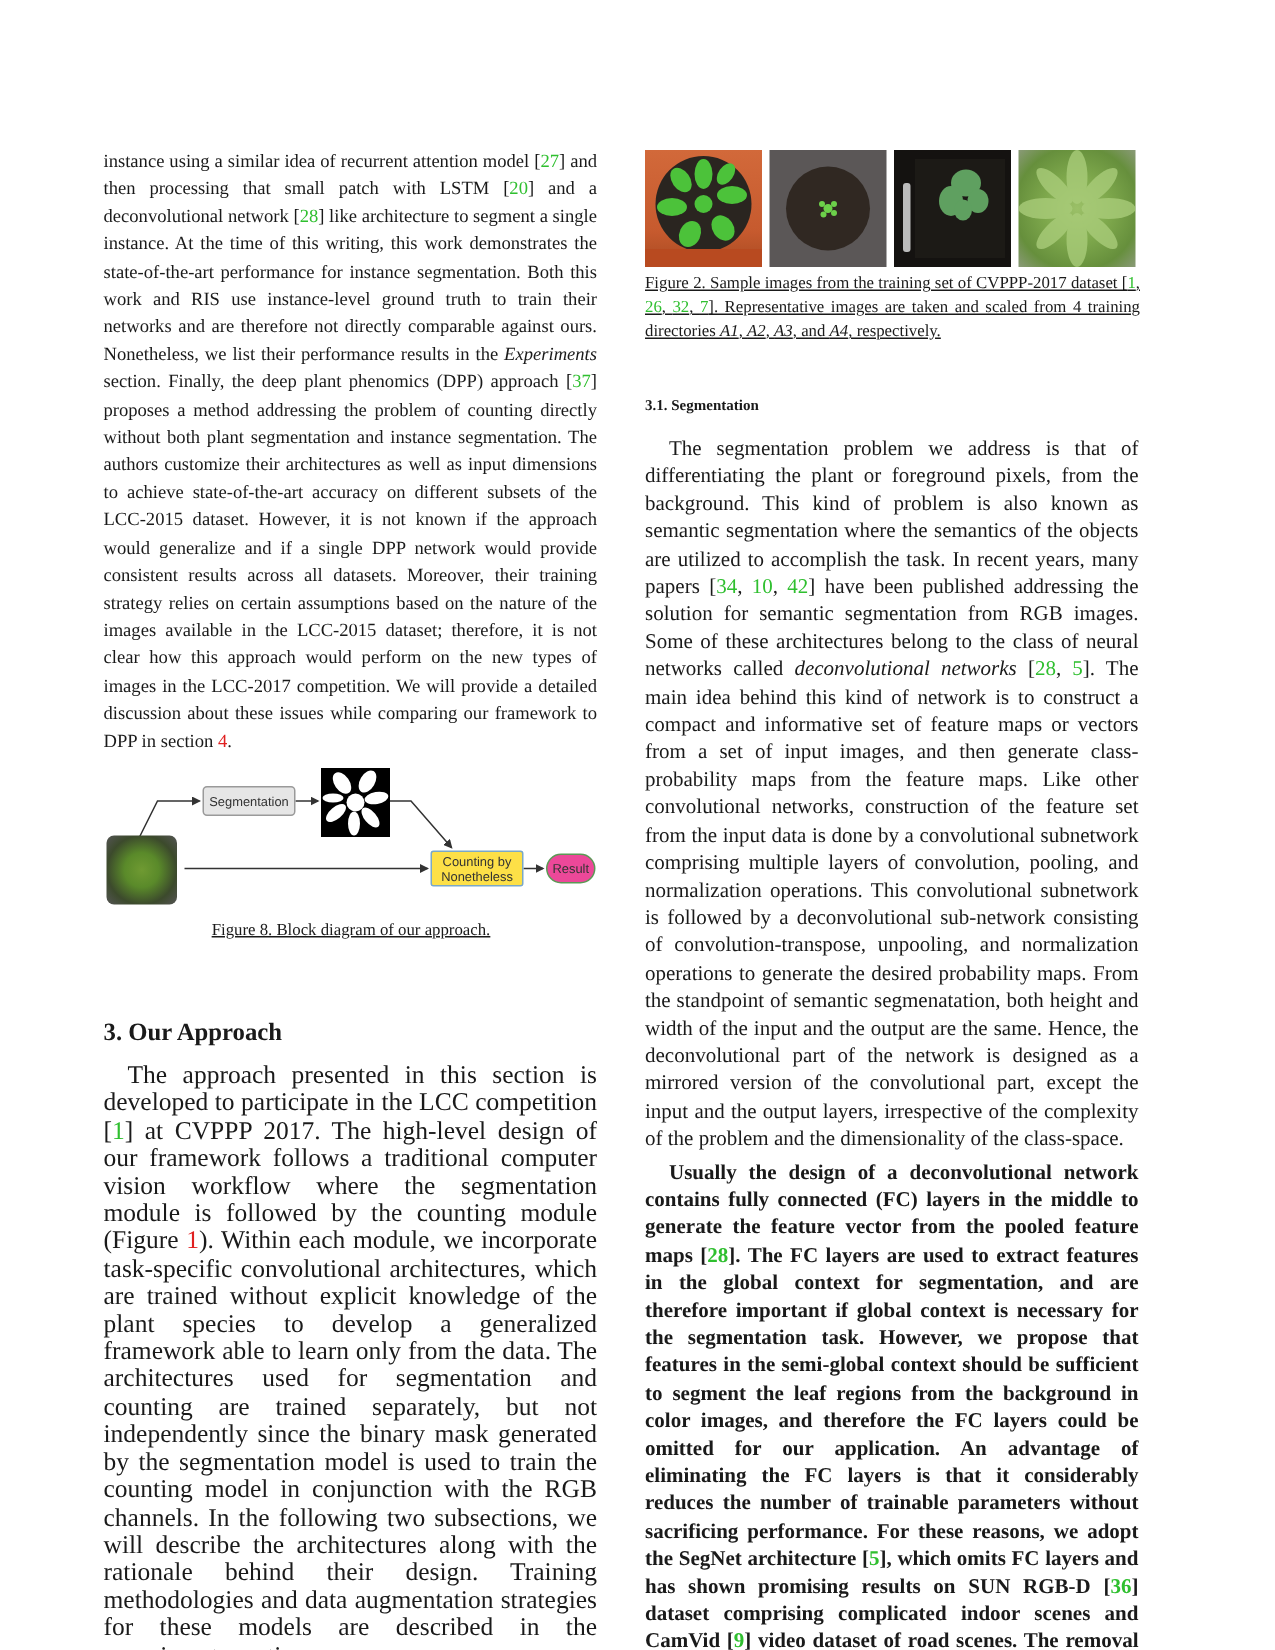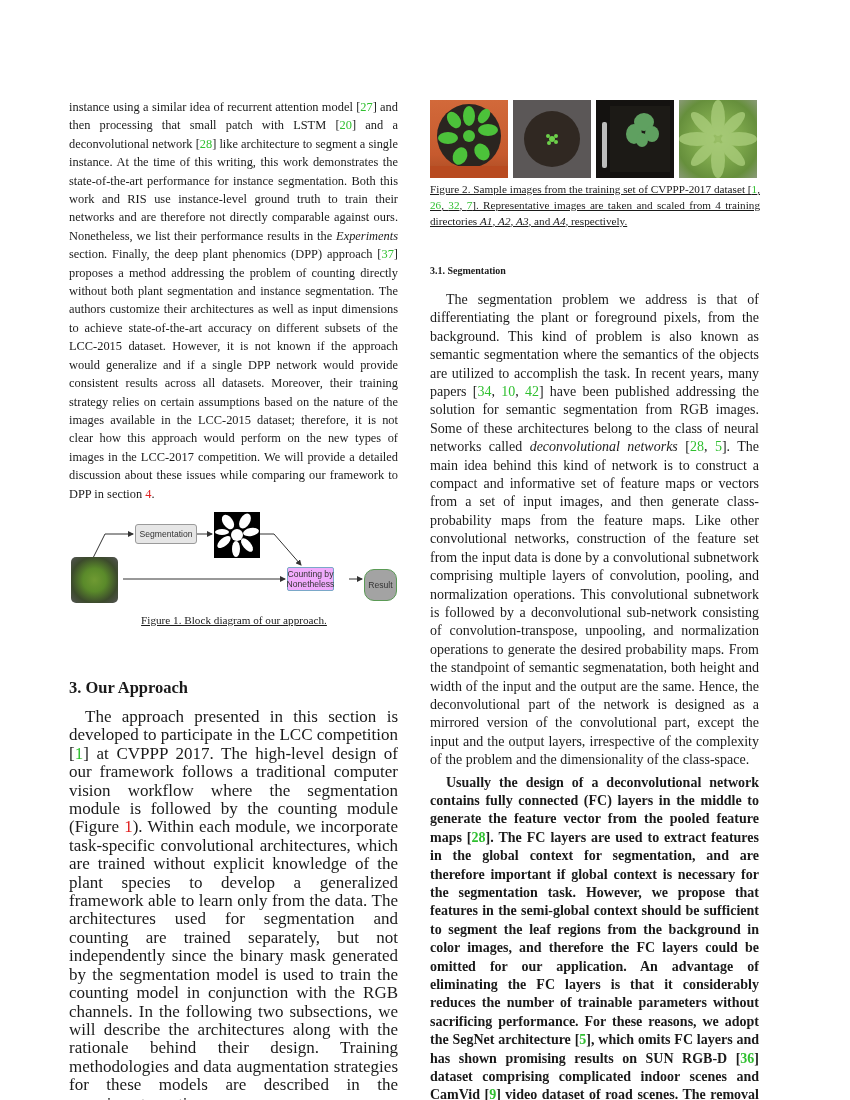--- a/index.html
+++ b/index.html
@@ -16,22 +16,22 @@
   h3 { font-family: "Liberation Serif", serif; font-size: 10px; font-weight: bold; margin: 0; line-height: 18px; }
   .caption { font-size: 11.2px; line-height: 16px; text-decoration: underline; }
   .caption-center { text-align: center; }
 
   
   .fig1 { position: absolute; left: 69px; top: 508px; width: 330px; height: 100px; }
   .fig1 svg { position: absolute; left: 0; top: 0; }
   .box { position: absolute; font-family: "Liberation Sans", "DejaVu Sans", sans-serif; font-size: 8.6px; color: #333; text-align: center;
          display: flex; align-items: center; justify-content: center; box-sizing: border-box; line-height: 10px; }
   .box-seg { left: 66px; top: 16px; width: 62px; height: 20px; background: #e6e6e6; border: 1px solid #9a9a9a; border-radius: 3px; }
-  .box-count { left: 218px; top: 59px; width: 47px; height: 24px; background: #f0abfc; border: 1px solid #7aa8c8; border-radius: 2px; }
-  .box-result { left: 295px; top: 61px; width: 33px; height: 32px; background: #a3a3a3; border: 1px solid #5a9a55; border-radius: 10px; }
+  .box-count { left: 218px; top: 59px; width: 62px; height: 24px; background: #fde047; border: 1px solid #7aa8c8; border-radius: 2px; }
+  .box-result { left: 295px; top: 61px; width: 33px; height: 20px; background: #ec4899; border: 1px solid #5a9a55; border-radius: 10px; }
   .plant-input { position: absolute; left: 2px; top: 49px; width: 47px; height: 46px; border-radius: 5px;
                  background: radial-gradient(circle at 50% 50%, #6f9a32 0%, #5a8a2a 35%, #3c4a2c 70%, #555 100%); }
   .mask { position: absolute; left: 145px; top: 4px; width: 46px; height: 46px; background: #000; }
 
   .fig1-caption { position: absolute; left: 69px; top: 612px; width: 330px; }
 
   .sec3-heading { position: absolute; left: 69px; top: 678px; }
   .sec3-body { position: absolute; left: 69px; top: 708px; width: 329px; font-size: 17px; line-height: 18.4px; text-align: justify; }
 
   
@@ -91,21 +91,21 @@
       </g>
     </svg>
   </div>
   <div class="box box-count">
     <span><span>Counting by</span><br><span>Nonetheless</span></span>
   </div>
   <div class="box box-result">
     <span>Result</span>
   </div>
 </div>
-<div class="fig1-caption caption caption-center">Figure 1. Block diagram of our approach.</div>
+<div class="fig1-caption caption caption-center">Figure 8. Block diagram of our approach.</div>
 
 <h2 class="sec3-heading">3. Our Approach</h2>
 <div class="sec3-body">
   <p class="indent">
     <span>The approach presented in this section is developed to participate in the LCC competition [</span><a class="cite">1</a><span>] at CVPPP 2017. The high-level design of our framework follows a traditional computer vision workflow where the segmentation module is followed by the counting module (Figure </span><a class="ref">1</a><span>). Within each module, we incorporate task-specific convolutional architectures, which are trained without explicit knowledge of the plant species to develop a generalized framework able to learn only from the data. The architectures used for segmentation and counting are trained separately, but not independently since the binary mask generated by the segmentation model is used to train the counting model in conjunction with the RGB channels. In the following two subsections, we will describe the architectures along with the rationale behind their design. Training methodologies and data augmentation strategies for these models are described in the experiments section.</span>
   </p>
 </div>
 
 <div class="fig2">
   <div class="thumb t1">

